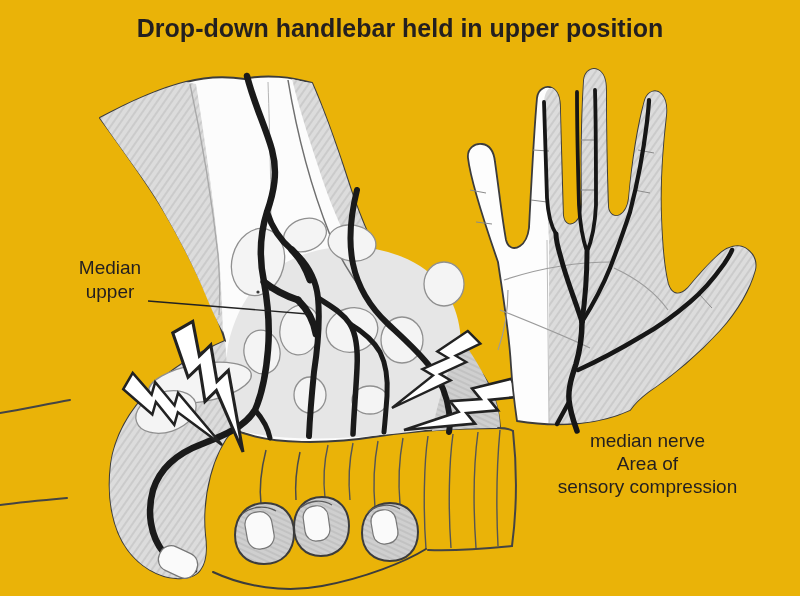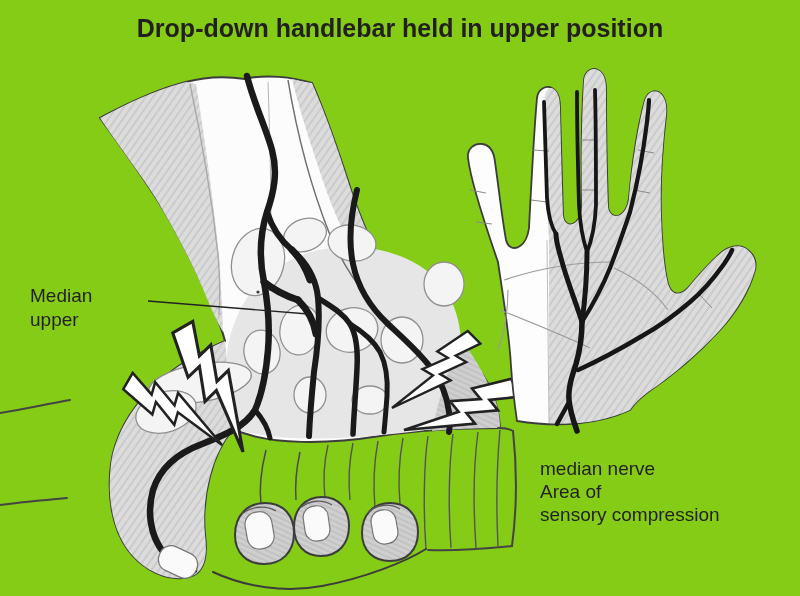--- a/index.html
+++ b/index.html
@@ -1,24 +1,24 @@
 <!DOCTYPE html>
 <html><head>
 <meta charset="utf-8">
 <style>
   html,body{margin:0;padding:0;background:#ffffff;}
   .stage{
-    position:relative;width:800px;height:596px;background:#84cc16;overflow:hidden;
+    position:relative;width:800px;height:596px;background:#eab308;overflow:hidden;
     font-family:"Liberation Sans","DejaVu Sans",sans-serif;color:#231f20;
   }
   .title{
     position:absolute;top:14px;left:0;width:800px;text-align:center;
     font-size:25px;font-weight:bold;letter-spacing:0px;color:#231f20;
   }
-  .caption{position:absolute;font-size:19px;line-height:24px;text-align:left;color:#231f20;margin-top:28px;}
+  .caption{position:absolute;font-size:19px;line-height:24px;text-align:center;color:#231f20;}
   .caption span{display:block;}
   #cap-left{top:256px;left:30px;width:160px;}
   #cap-right{top:429px;left:540px;width:215px;line-height:23px;}
   svg{position:absolute;top:0;left:0;}
 </style>
 </head>
 <body>
 
 <div class="stage">
 

